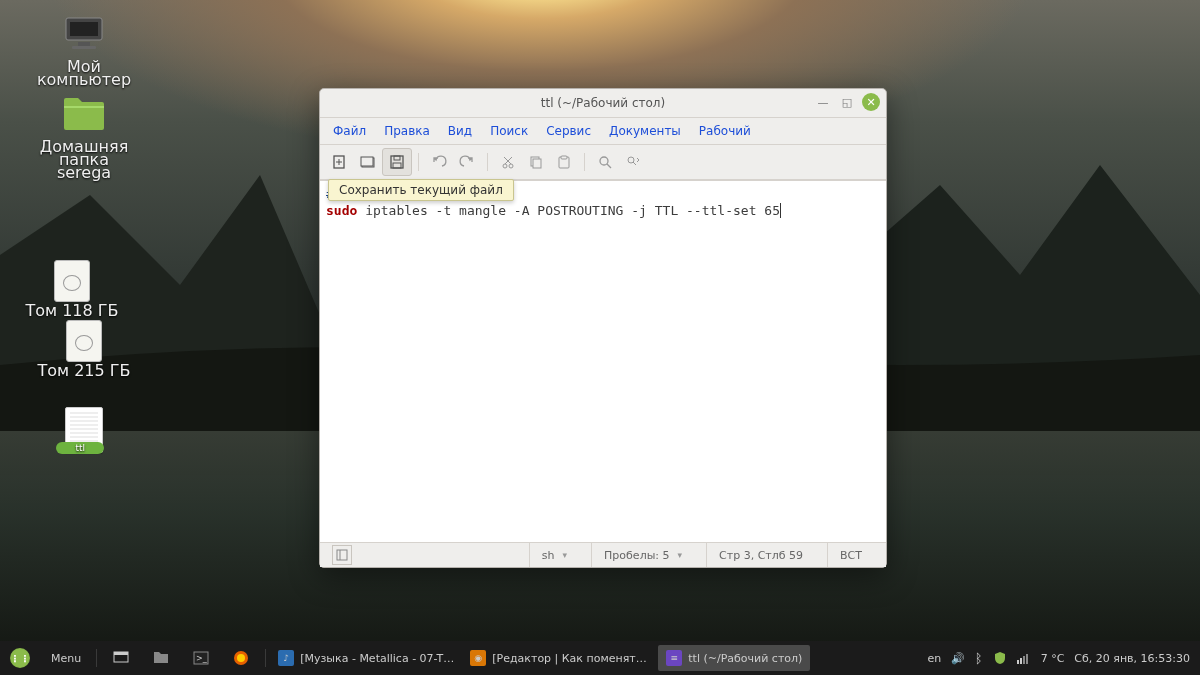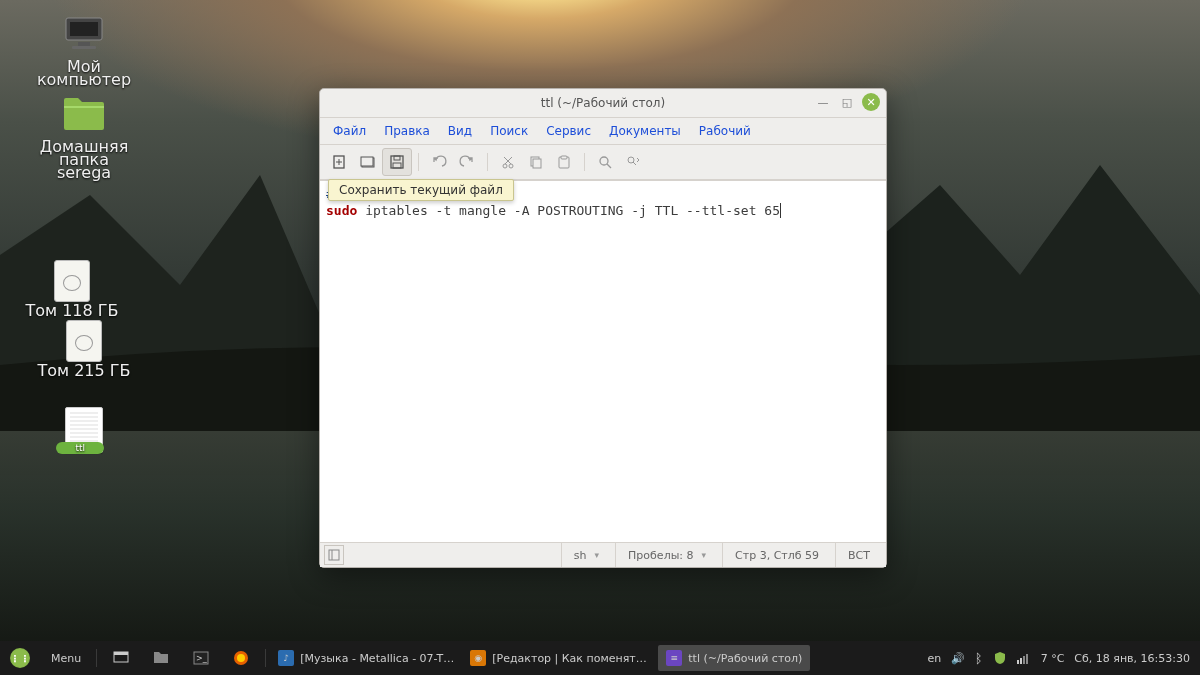--- a/index.html
+++ b/index.html
@@ -34,21 +34,21 @@
 .menubar span{padding:3px 7px;border-radius:3px}
 .toolbar{height:34px;display:flex;align-items:center;padding:0 6px;border-bottom:1px solid #d6d2cd;background:#efeeec}
 .tbtn{width:28px;height:26px;display:flex;align-items:center;justify-content:center;color:#666;border-radius:3px}
 .tbtn.hover{background:#e3e1dd;border:1px solid #c9c5bf}
 .tsep{width:1px;height:18px;background:#d6d2cd;margin:0 6px}
 .tooltip{position:absolute;left:8px;top:90px;background:#f9f5d0;border:1px solid #c9c58f;padding:3px 10px;font-size:12px;color:#333;box-shadow:0 2px 4px rgba(0,0,0,.2);border-radius:2px;z-index:5}
 .editor{flex:1;background:#fff;border-top:1px solid #d6d2cd;padding:4px 6px;font-family:"DejaVu Sans Mono",monospace;font-size:13px;line-height:17px;white-space:pre;overflow:hidden}
 .kw1{color:#204a87}
 .kw2{color:#a40000;font-weight:bold}
 .cursor{border-right:1px solid #333}
-.statusbar{height:24px;border-top:1px solid #d6d2cd;background:#efeeec;display:flex;align-items:center;padding:0 4px;font-size:11px;color:#666;gap:4px}
+.statusbar{height:24px;border-top:1px solid #d6d2cd;background:#efeeec;display:flex;align-items:center;padding:0 12px;font-size:11px;color:#666;gap:12px}
 .statusbar .sbtn{width:18px;height:18px;border:1px solid #c9c5bf;display:flex;align-items:center;justify-content:center;margin-right:auto}
 .statusbar .cell{padding:0 12px;border-left:1px solid #d6d2cd;height:100%;display:flex;align-items:center;gap:4px}
 .statusbar .dd::after{content:"▾";font-size:9px;margin-left:4px;color:#999}
 
 .panel{position:absolute;left:0;right:0;bottom:0;height:34px;background:#1b1b1b;display:flex;align-items:center;color:#ccc;font-size:11px}
 .pbtn{height:26px;min-width:30px;display:flex;align-items:center;justify-content:center;padding:0 4px;margin:0 1px;border-radius:2px}
 .mint-logo{width:20px;height:20px;border-radius:50%;background:radial-gradient(circle,#8bbb4b 60%,#6a9a37 100%);color:#fff;display:flex;align-items:center;justify-content:center;font-weight:bold;font-size:10px}
 .menu-btn{padding:0 10px}
 .psep{width:1px;height:18px;background:#3a3a3a;margin:0 4px}
 .task{height:26px;display:flex;align-items:center;gap:6px;padding:0 8px;border-radius:2px;max-width:180px;overflow:hidden;white-space:nowrap;color:#ccc}
@@ -211,21 +211,21 @@
 <span class="kw2">sudo</span><span> iptables -t mangle -A POSTROUTING -j TTL --ttl-set 65</span><span class="cursor"></span></div>
 
  <div class="statusbar">
   <div class="sbtn">
         <svg width="12" height="12">
           <rect x="1" y="1" width="10" height="10" fill="none" stroke="#888"></rect>
           <line x1="4" y1="1" x2="4" y2="11" stroke="#888"></line>
         </svg>
       </div>
   <div class="cell dd">sh</div>
-  <div class="cell dd">Пробелы: 8</div>
+  <div class="cell dd">Пробелы: 5</div>
   <div class="cell">Стр 3, Стлб 59</div>
   <div class="cell">ВСТ</div>
  </div>
 </div>
 
 <div class="panel">
  <div class="pbtn">
       <div class="mint-logo">⋮⋮</div>
     </div>
  <div class="pbtn menu-btn">
@@ -281,15 +281,15 @@
       </span>
   <span>
         <svg width="14" height="12">
           <rect x="0" y="8" width="2" height="4" fill="#ccc"></rect>
           <rect x="3" y="6" width="2" height="6" fill="#ccc"></rect>
           <rect x="6" y="4" width="2" height="8" fill="#888"></rect>
           <rect x="9" y="2" width="2" height="10" fill="#888"></rect>
         </svg>
       </span>
   <span>7 °C</span>
-  <span>Сб, 18 янв, 16:53:30</span>
+  <span>Сб, 20 янв, 16:53:30</span>
  </div>
 </div>
 
 </body></html>

